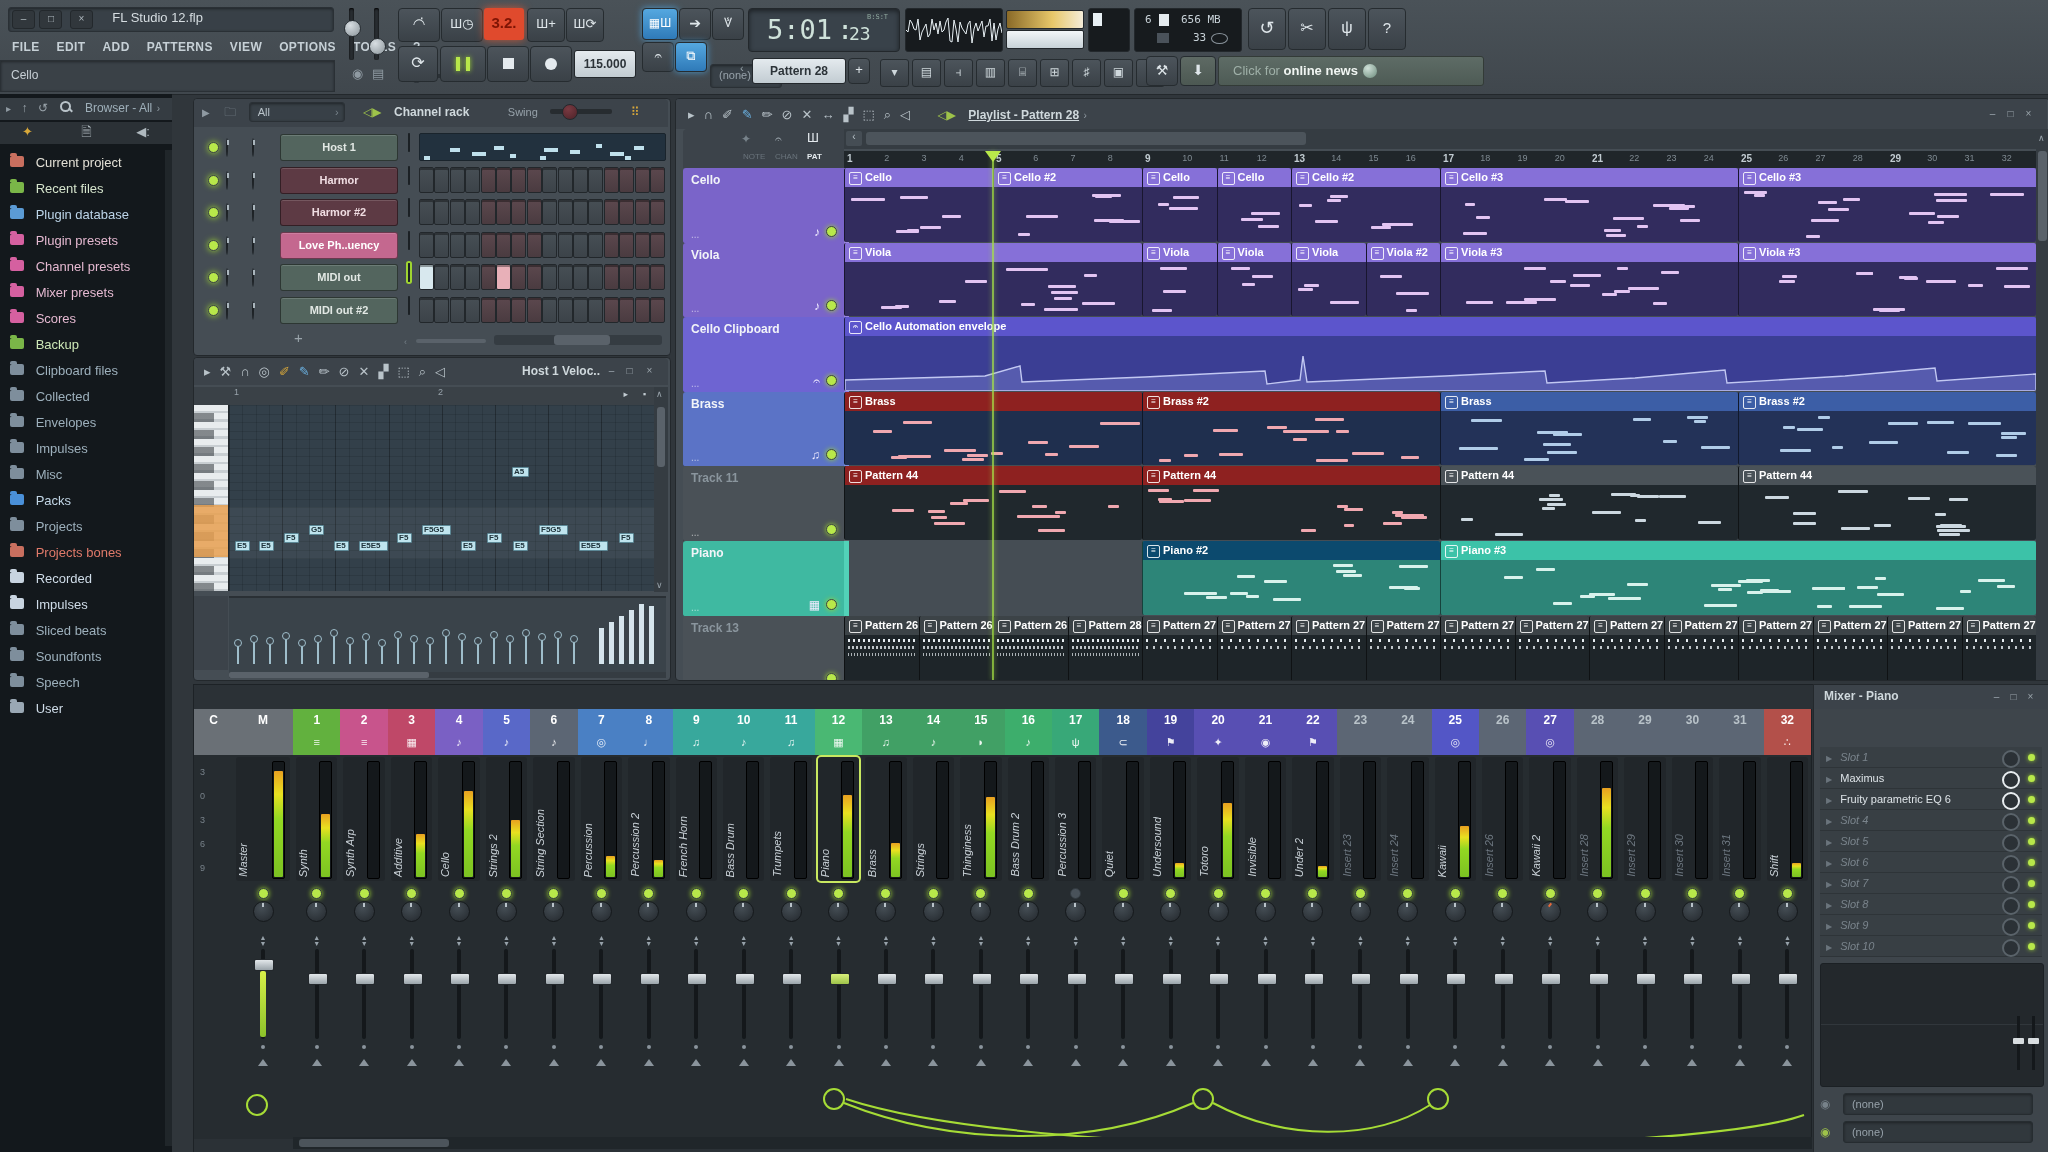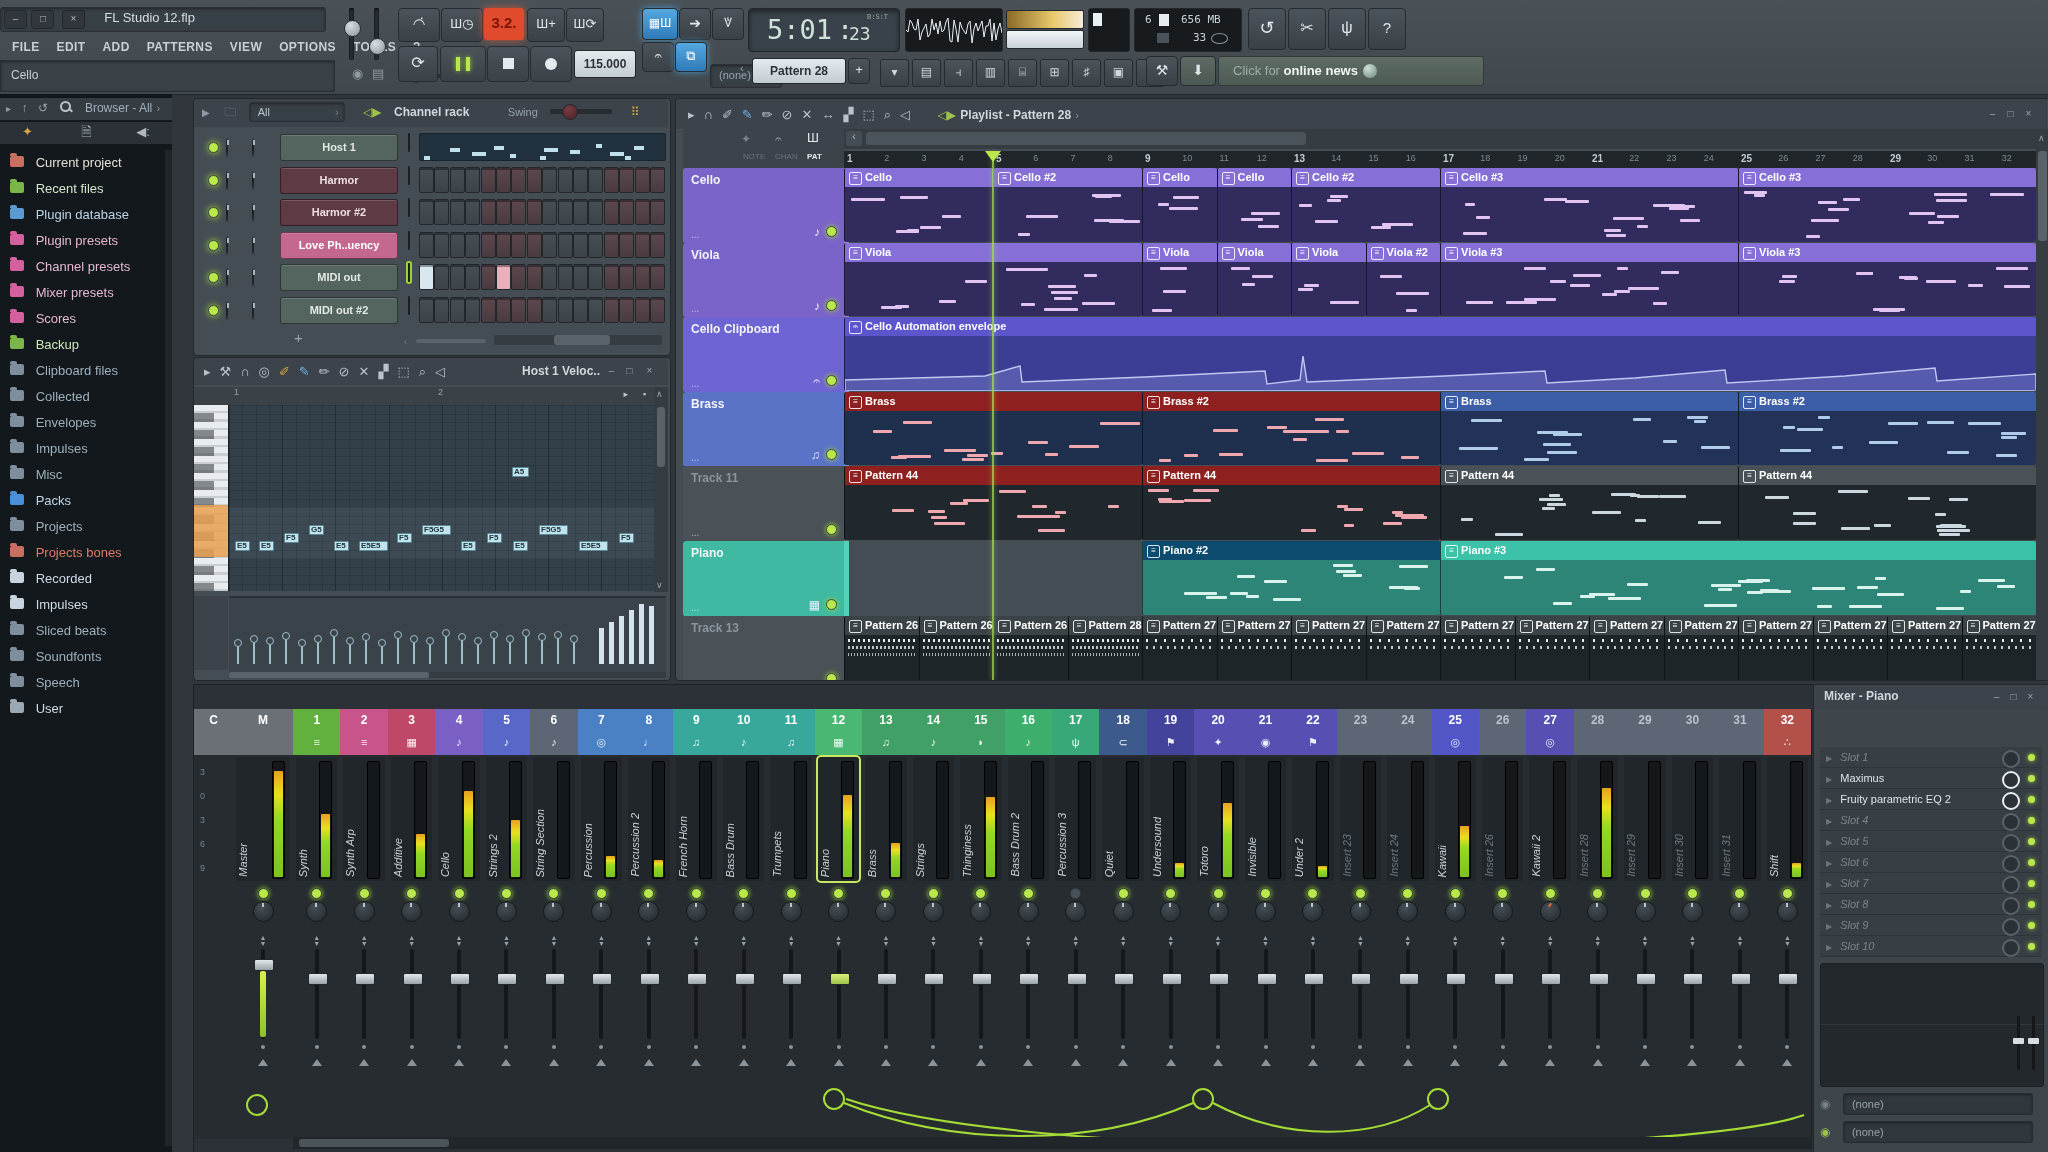--- a/index.html
+++ b/index.html
@@ -118,21 +118,21 @@
   .nonebox{background:#31383d;border:1px solid #262c30;border-radius:3px;color:#97a2aa;font-size:11px;line-height:20px;padding-left:8px;box-shadow:inset 0 1px 3px rgba(0,0,0,.4);}
   .mag{display:inline-block;width:7px;height:7px;border:2px solid #b9c3c9;border-radius:50%;position:relative;margin-right:9px;}
   .mag:after{content:"";position:absolute;left:6px;top:6px;width:5px;height:2px;background:#b9c3c9;transform:rotate(45deg);}
 </style>
 </head>
 <body>
 
 <div id="app">
 
   <div id="topbar" class="abs">
-    <div class="abs inset" style="left:0;top:7px;width:324px;height:23px;">
+    <div class="abs inset" style="left:8px;top:7px;width:324px;height:23px;">
       <span class="winbtn ib" style="margin:2px 0 0 3px;">–</span>
       <span class="winbtn ib">□</span>
       <span class="winbtn ib">×</span>
       <span id="fltitle" style="margin-left:12px;">FL Studio 12.flp</span>
     </div>
     <div class="abs" id="menubar" style="left:12px;top:37px;"><span class="menuitem">FILE</span><span class="menuitem">EDIT</span><span class="menuitem">ADD</span><span class="menuitem">PATTERNS</span><span class="menuitem">VIEW</span><span class="menuitem">OPTIONS</span><span class="menuitem">TOOLS</span><span class="menuitem">?</span></div>
     <div id="hintbar" class="abs">
       <span style="font-size:12px;margin-left:10px;line-height:28px;">Cello</span>
     </div>
     <span class="abs" style="left:352px;top:66px;font-size:13px;color:#8f9aa2;">◉</span>
@@ -560,21 +560,21 @@
       <span style="position:absolute;left:2px;top:2px;font-size:9px;color:#97a2aa;">∧</span>
       <span style="position:absolute;left:3px;top:20px;width:8px;height:60px;background:#5a626a;border-radius:3px;"></span>
       <span style="position:absolute;left:2px;bottom:2px;font-size:9px;color:#97a2aa;">∨</span>
       </div>
   </div>
 
   <div id="playlist" class="abs">
     <div class="abs" style="left:0;top:0;width:1371px;height:30px;background:#3c434a;">
       <span id="pltools" style="margin-left:12px;line-height:29px;"><span class="toolico" style="">▸</span><span class="toolico" style="">∩</span><span class="toolico" style="">✐</span><span class="toolico" style="color:#6ab0e0;">✎</span><span class="toolico" style="">✏</span><span class="toolico" style="">⊘</span><span class="toolico" style="">✕</span><span class="toolico" style="">↔</span><span class="toolico" style="">▞</span><span class="toolico" style="">⬚</span><span class="toolico" style="">⌕</span><span class="toolico" style="">◁</span></span>
       <span style="font-size:12px;color:#9ec34a;margin-left:14px;">◁▶</span>
-      <span class="wtitle" style="">Playlist - Pattern 28</span>
+      <span class="wtitle" style="margin-left:8px;text-decoration:underline;">Playlist - Pattern 28</span>
       <span style="font-size:10px;color:#8f9aa2;"> ›</span>
       <span class="wctl abs" style="right:46px;top:8px;">–</span>
       <span class="wctl abs" style="right:28px;top:8px;">□</span>
       <span class="wctl abs" style="right:10px;top:8px;">×</span>
     </div>
 
     <div class="abs" style="left:168px;top:30px;width:1192px;height:20px;background:#353c42;">
       <span style="position:absolute;left:2px;top:2px;width:16px;height:15px;background:#454d54;border-radius:2px;text-align:center;font-size:10px;color:#b9c3c9;">‹</span>
       <span style="position:absolute;left:22px;top:3px;width:440px;height:13px;background:#4c545b;border-radius:3px;"></span>
     </div>
@@ -1785,21 +1785,21 @@
    <span style="color:#7a848c;font-style:italic;">Slot 1</span>
    <span class="slotknob"></span>
    <span class="slotled"></span></div>
         <div class="slot" style="top:83px;">
    <span class="arr">▶</span>
    <span style="color:#dde3e7;">Maximus</span>
    <span class="slotknob on"></span>
    <span class="slotled"></span></div>
         <div class="slot" style="top:104px;">
    <span class="arr">▶</span>
-   <span style="color:#dde3e7;">Fruity parametric EQ 2</span>
+   <span style="color:#dde3e7;">Fruity parametric EQ 6</span>
    <span class="slotknob on"></span>
    <span class="slotled"></span></div>
         <div class="slot" style="top:125px;">
    <span class="arr">▶</span>
    <span style="color:#7a848c;font-style:italic;">Slot 4</span>
    <span class="slotknob"></span>
    <span class="slotled"></span></div>
         <div class="slot" style="top:146px;">
    <span class="arr">▶</span>
    <span style="color:#7a848c;font-style:italic;">Slot 5</span>

